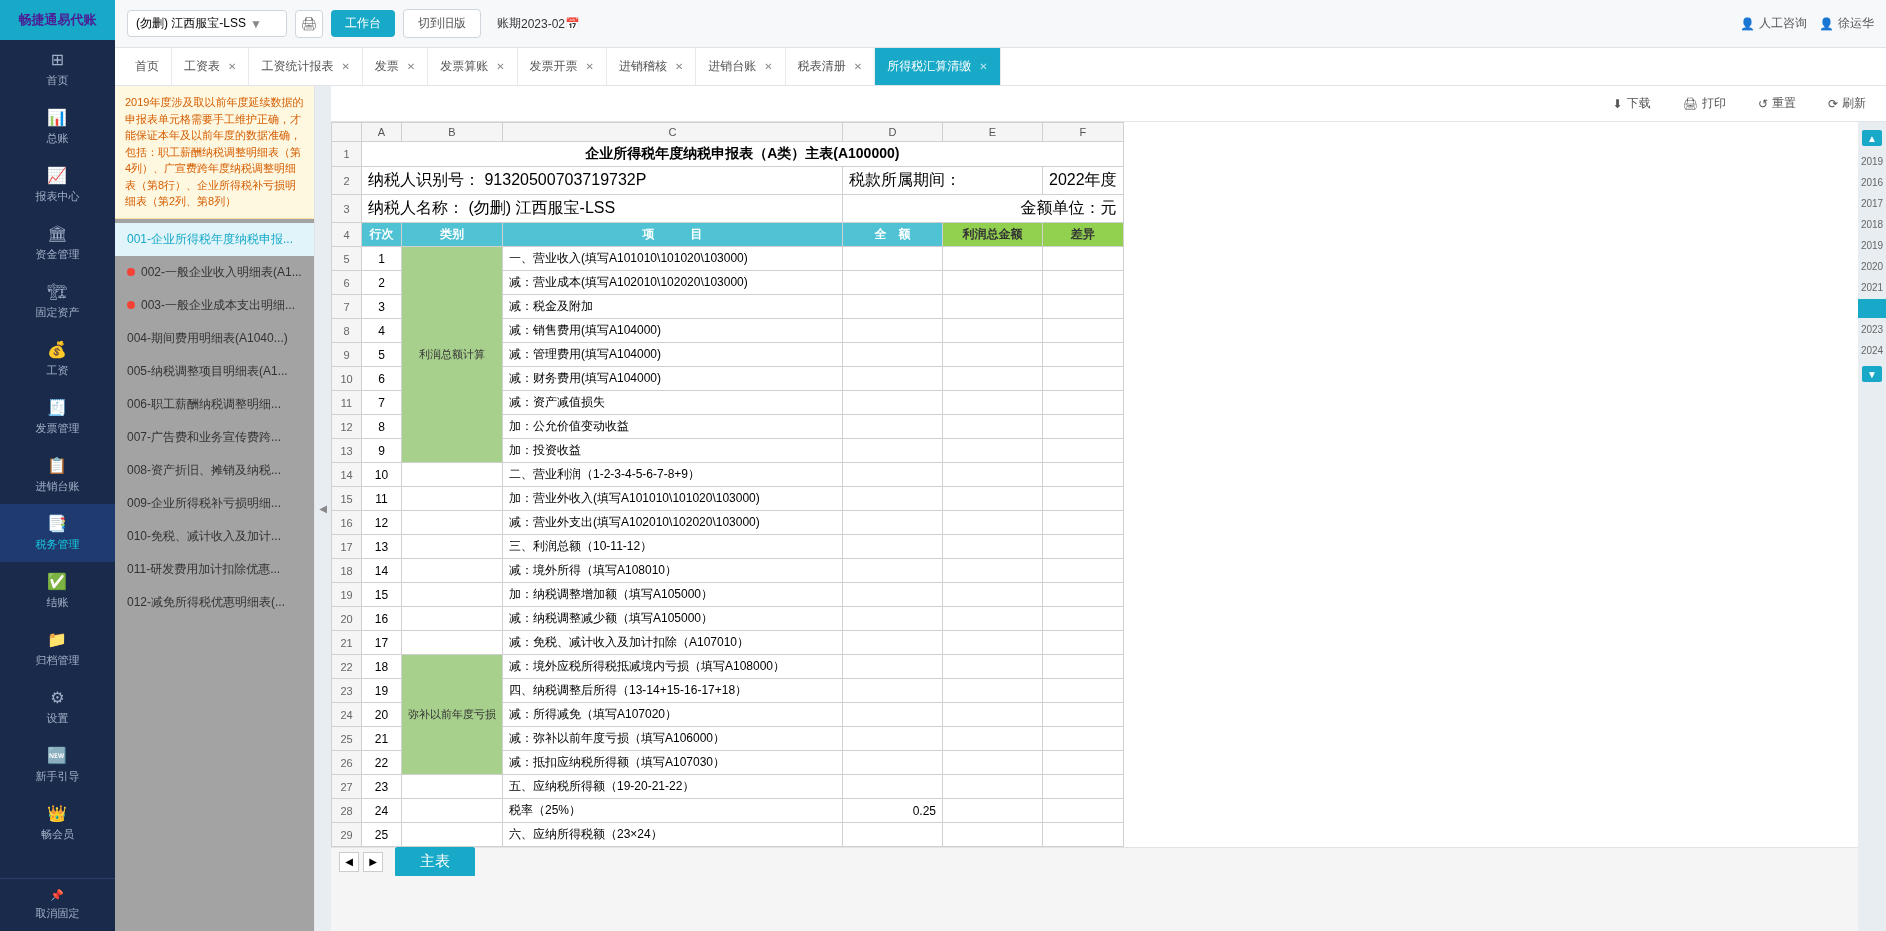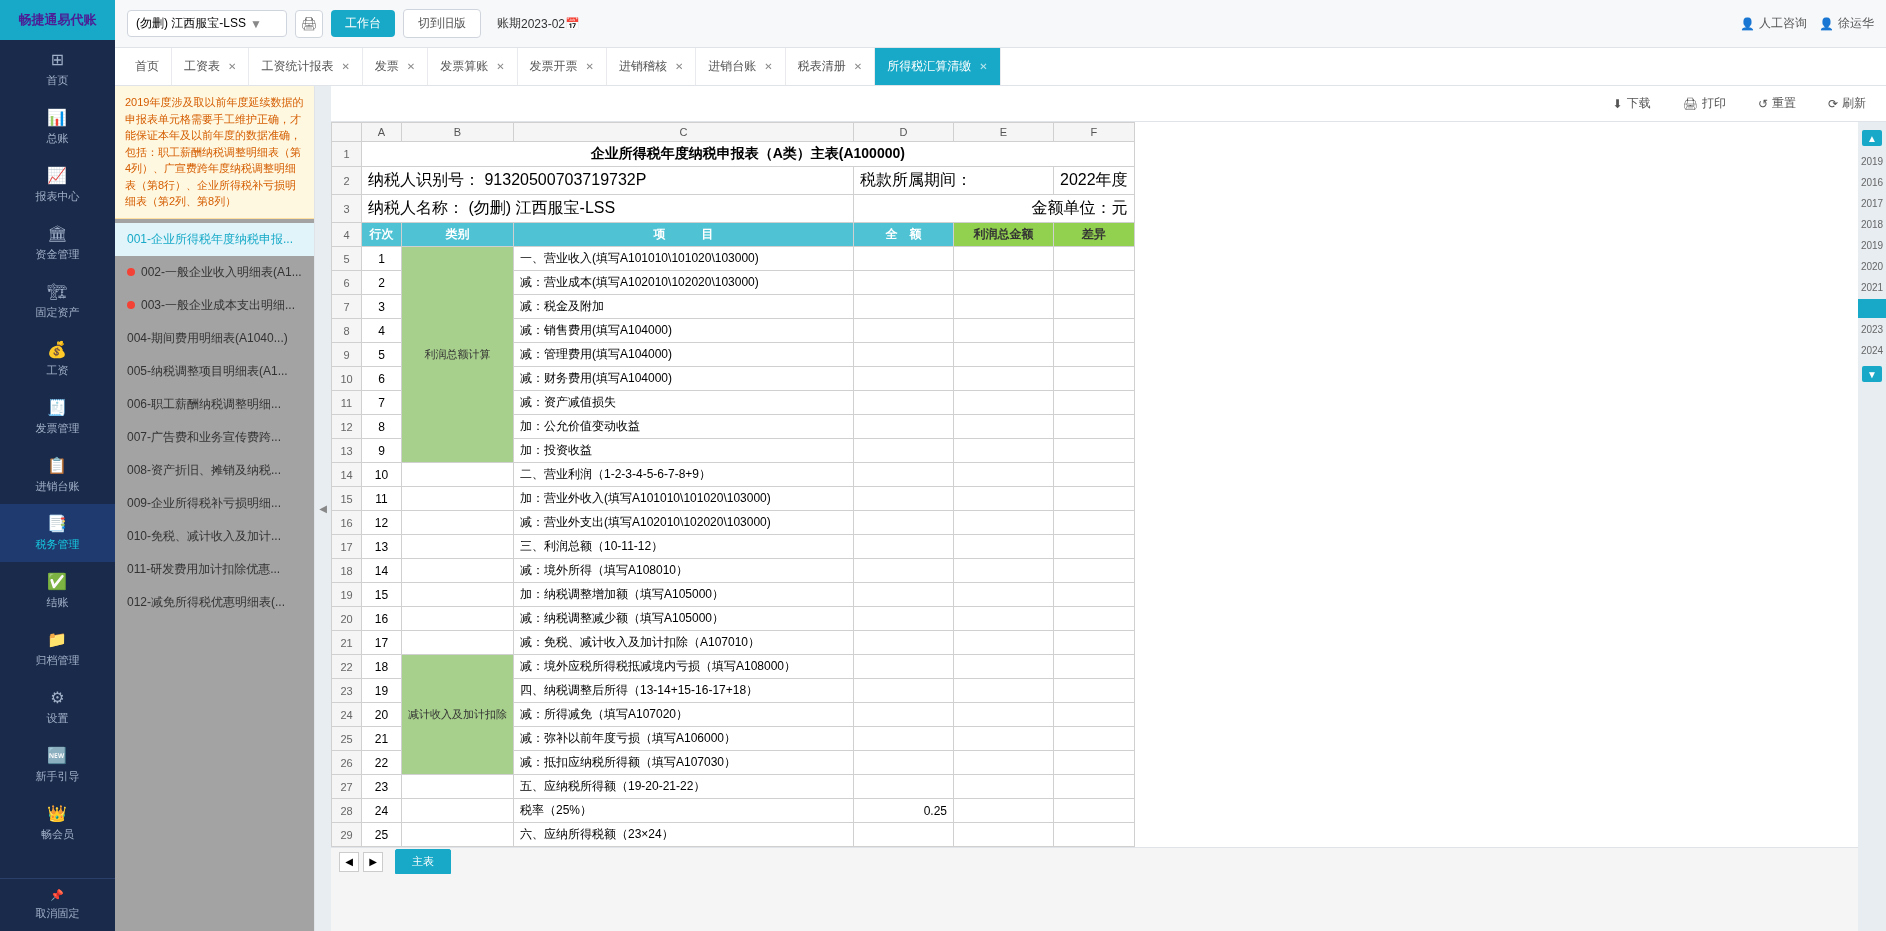--- a/index.html
+++ b/index.html
@@ -63,21 +63,21 @@
     .info-cell { font-size: 16px; margin-top: 42px; }
     .category-cell { background: #a8d08d; color: #333; text-align: center; font-size: 11px; margin-left: 39px; }
     .num-cell { text-align: center; }
     .item-cell { text-align: left; }
     .amount-cell { text-align: right; }
     .green-header { background: #92d050; color: #333; text-align: center; font-weight: bold; }
     .blue-header { background: #4fc3d4; color: white; text-align: center; font-weight: bold; }
 
     
     .sheet-tabs { height: 28px; background: #f5f5f5; border-top: 1px solid #e0e3e8; display: flex; align-items: center; padding: 0 8px; gap: 4px; }
-    .sheet-tab { padding: 4px 16px; background: white; border: 1px solid #d0d0d0; font-size: 11px; cursor: pointer; border-radius: 2px 2px 0 0; }
+    .sheet-tab { padding: 4px 24px; background: white; border: 1px solid #d0d0d0; font-size: 15px; cursor: pointer; border-radius: 2px 2px 0 0; }
     .sheet-tab.active { background: #17a9c7; color: white; border-color: #17a9c7; }
     .sheet-nav { display: flex; gap: 4px; margin-right: 8px; }
     .sheet-nav-btn { width: 20px; height: 20px; border: 1px solid #ccc; background: white; cursor: pointer; display: flex; align-items: center; justify-content: center; font-size: 10px; }
 
     
     .timeline { width: 28px; background: #e8edf2; display: flex; flex-direction: column; align-items: center; padding: 4px 0; font-size: 10px; gap: 2px; }
     .year-item { writing-mode: horizontal-tb; padding: 4px 2px; color: #666; cursor: pointer; font-size: 10px; text-align: center; width: 100%; }
     .year-item.active { background: #17a9c7; color: white; padding-left: 33px; }
     .scroll-arrows { display: flex; flex-direction: column; align-items: center; gap: 2px; padding: 4px 0; }
     .arrow-btn { width: 20px; height: 16px; background: #17a9c7; color: white; border: none; cursor: pointer; font-size: 10px; display: flex; align-items: center; justify-content: center; border-radius: 2px; }
@@ -496,21 +496,21 @@
                   <td class="num-cell">17</td>
                   <td></td>
                   <td class="item-cell">减：免税、减计收入及加计扣除（A107010）</td>
                   <td class="amount-cell"></td>
                   <td></td>
                   <td></td>
                 </tr>
                 <tr>
                   <td class="row-header">22</td>
                   <td class="num-cell">18</td>
-                  <td rowspan="5" class="category-cell">减计收入及加计扣除</td>
+                  <td rowspan="5" class="category-cell">弥补以前年度亏损</td>
                   <td class="item-cell">减：境外应税所得税抵减境内亏损（填写A108000）</td>
                   <td class="amount-cell"></td>
                   <td></td>
                   <td></td>
                 </tr>
                 <tr>
                   <td class="row-header">23</td>
                   <td class="num-cell">19</td>
                   <td class="item-cell">四、纳税调整后所得（13-14+15-16-17+18）</td>
                   <td class="amount-cell"></td>

